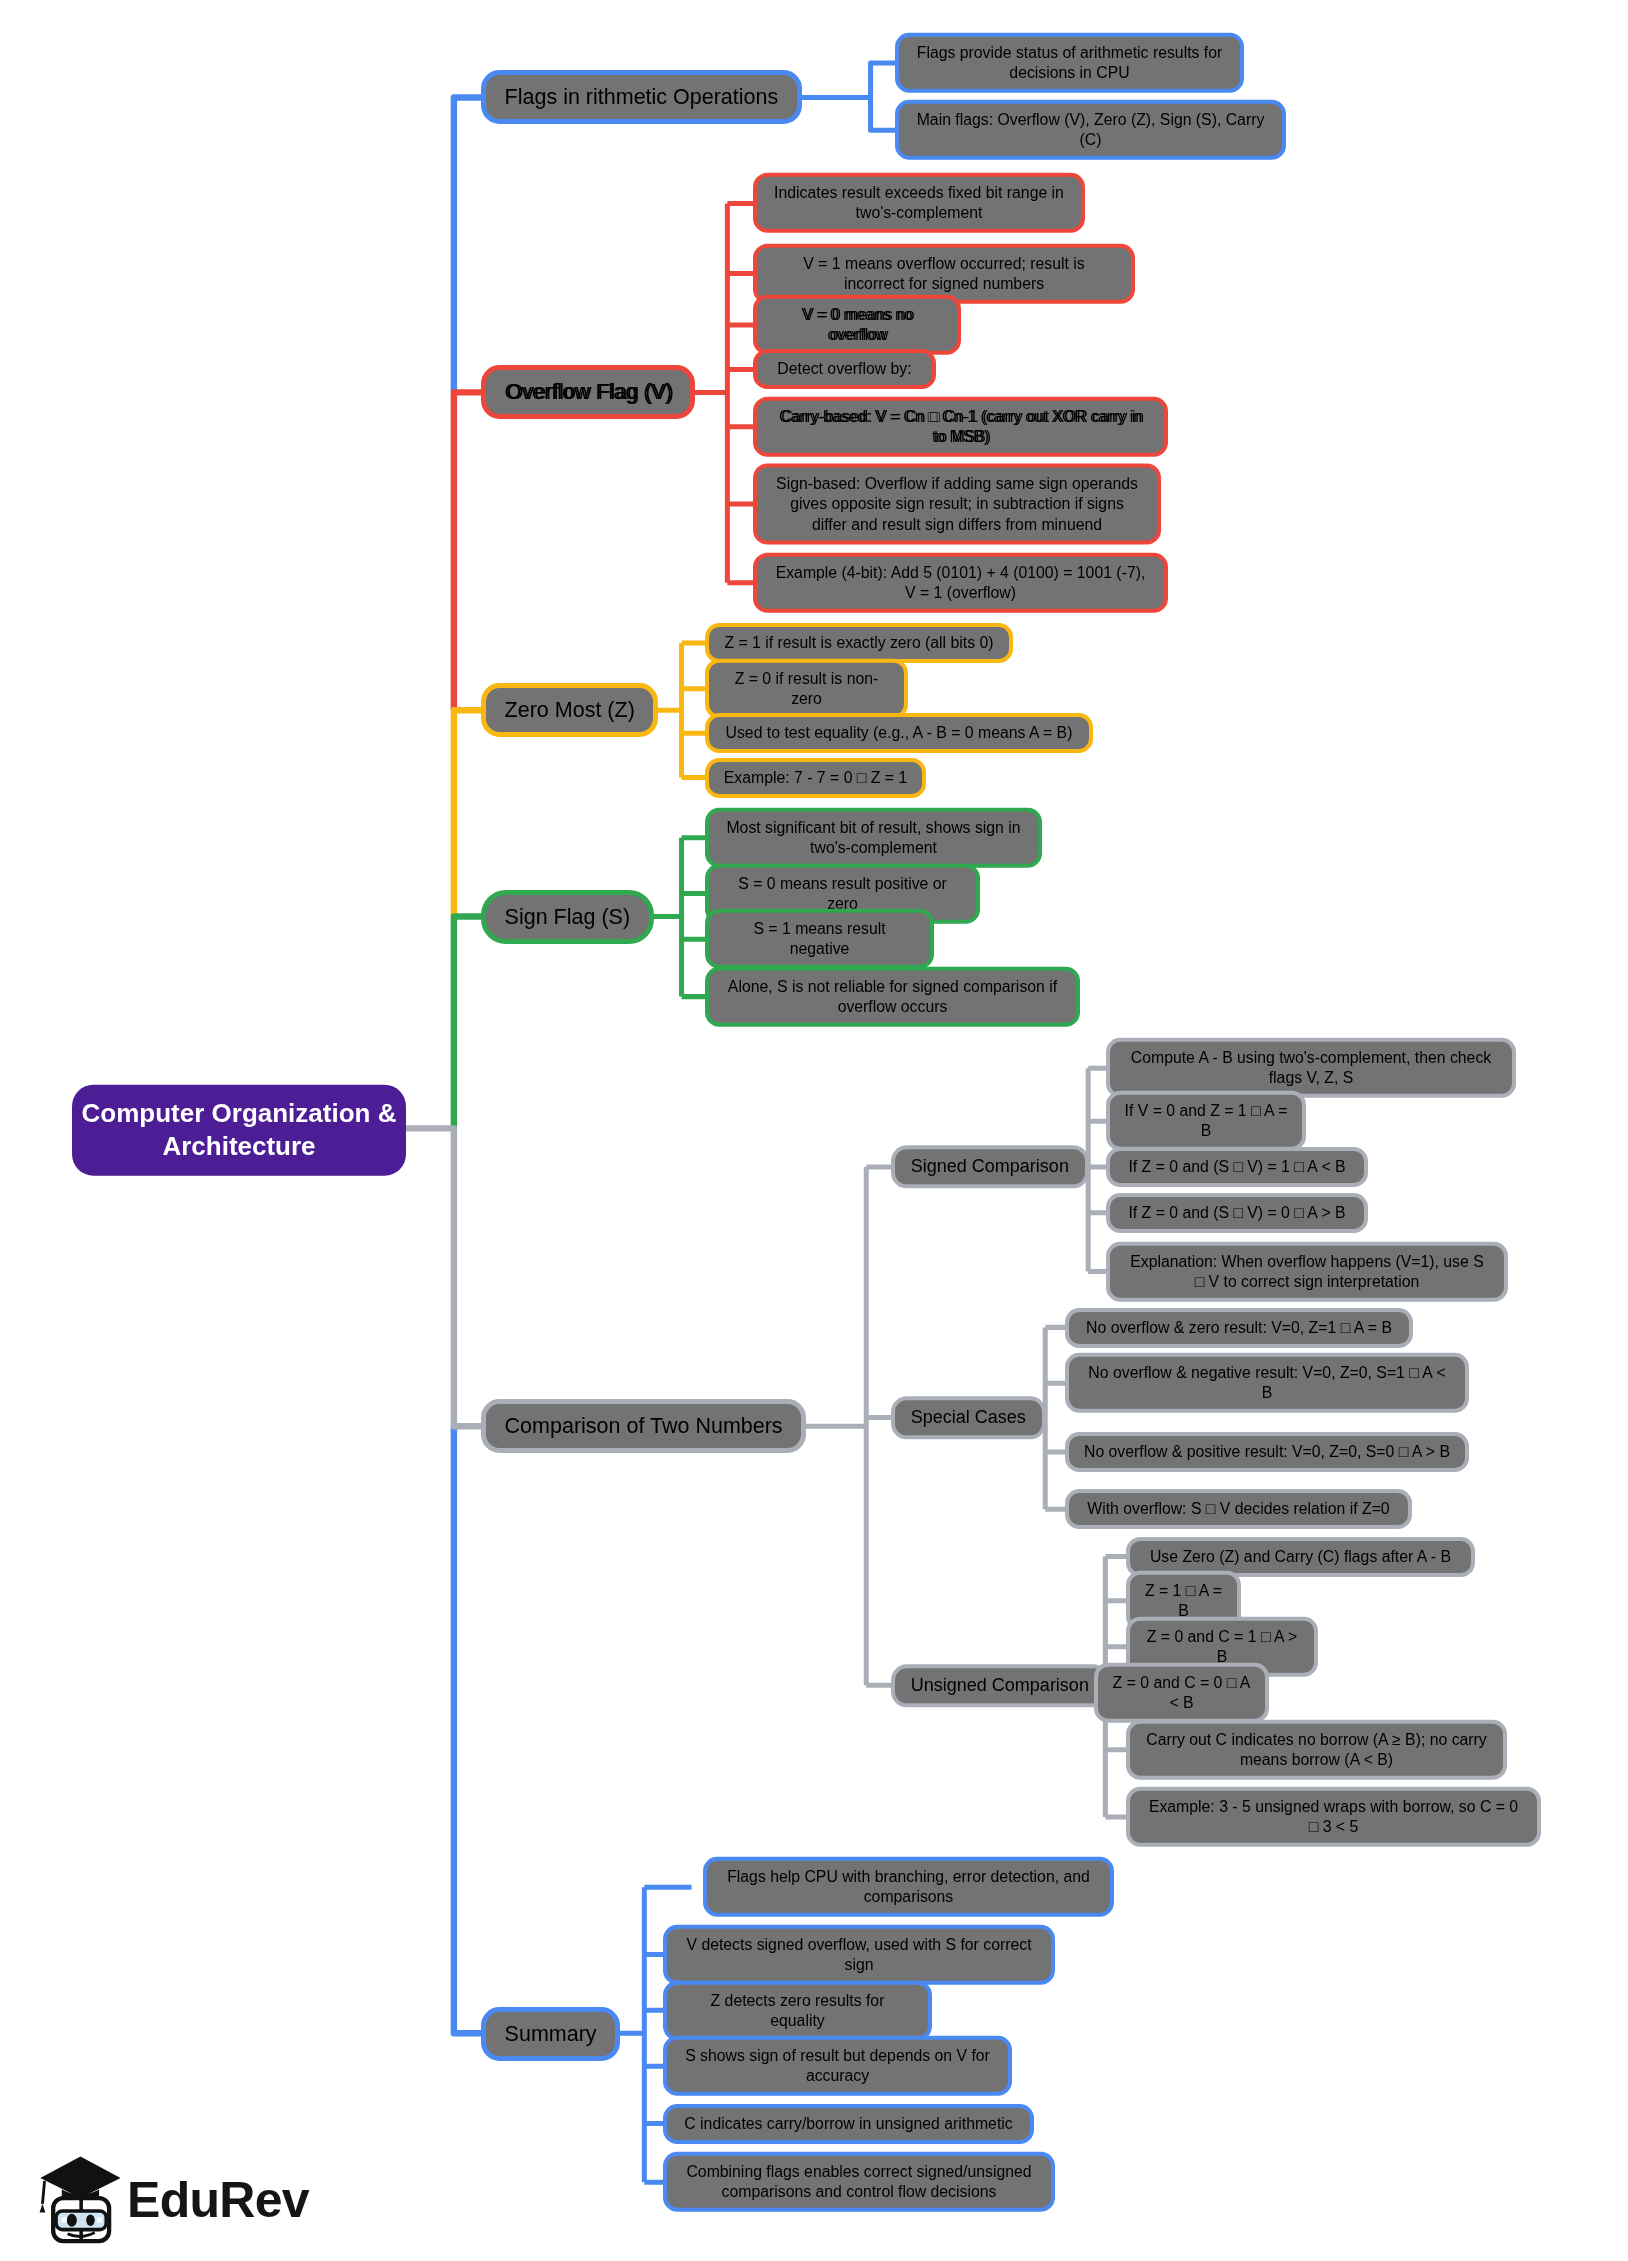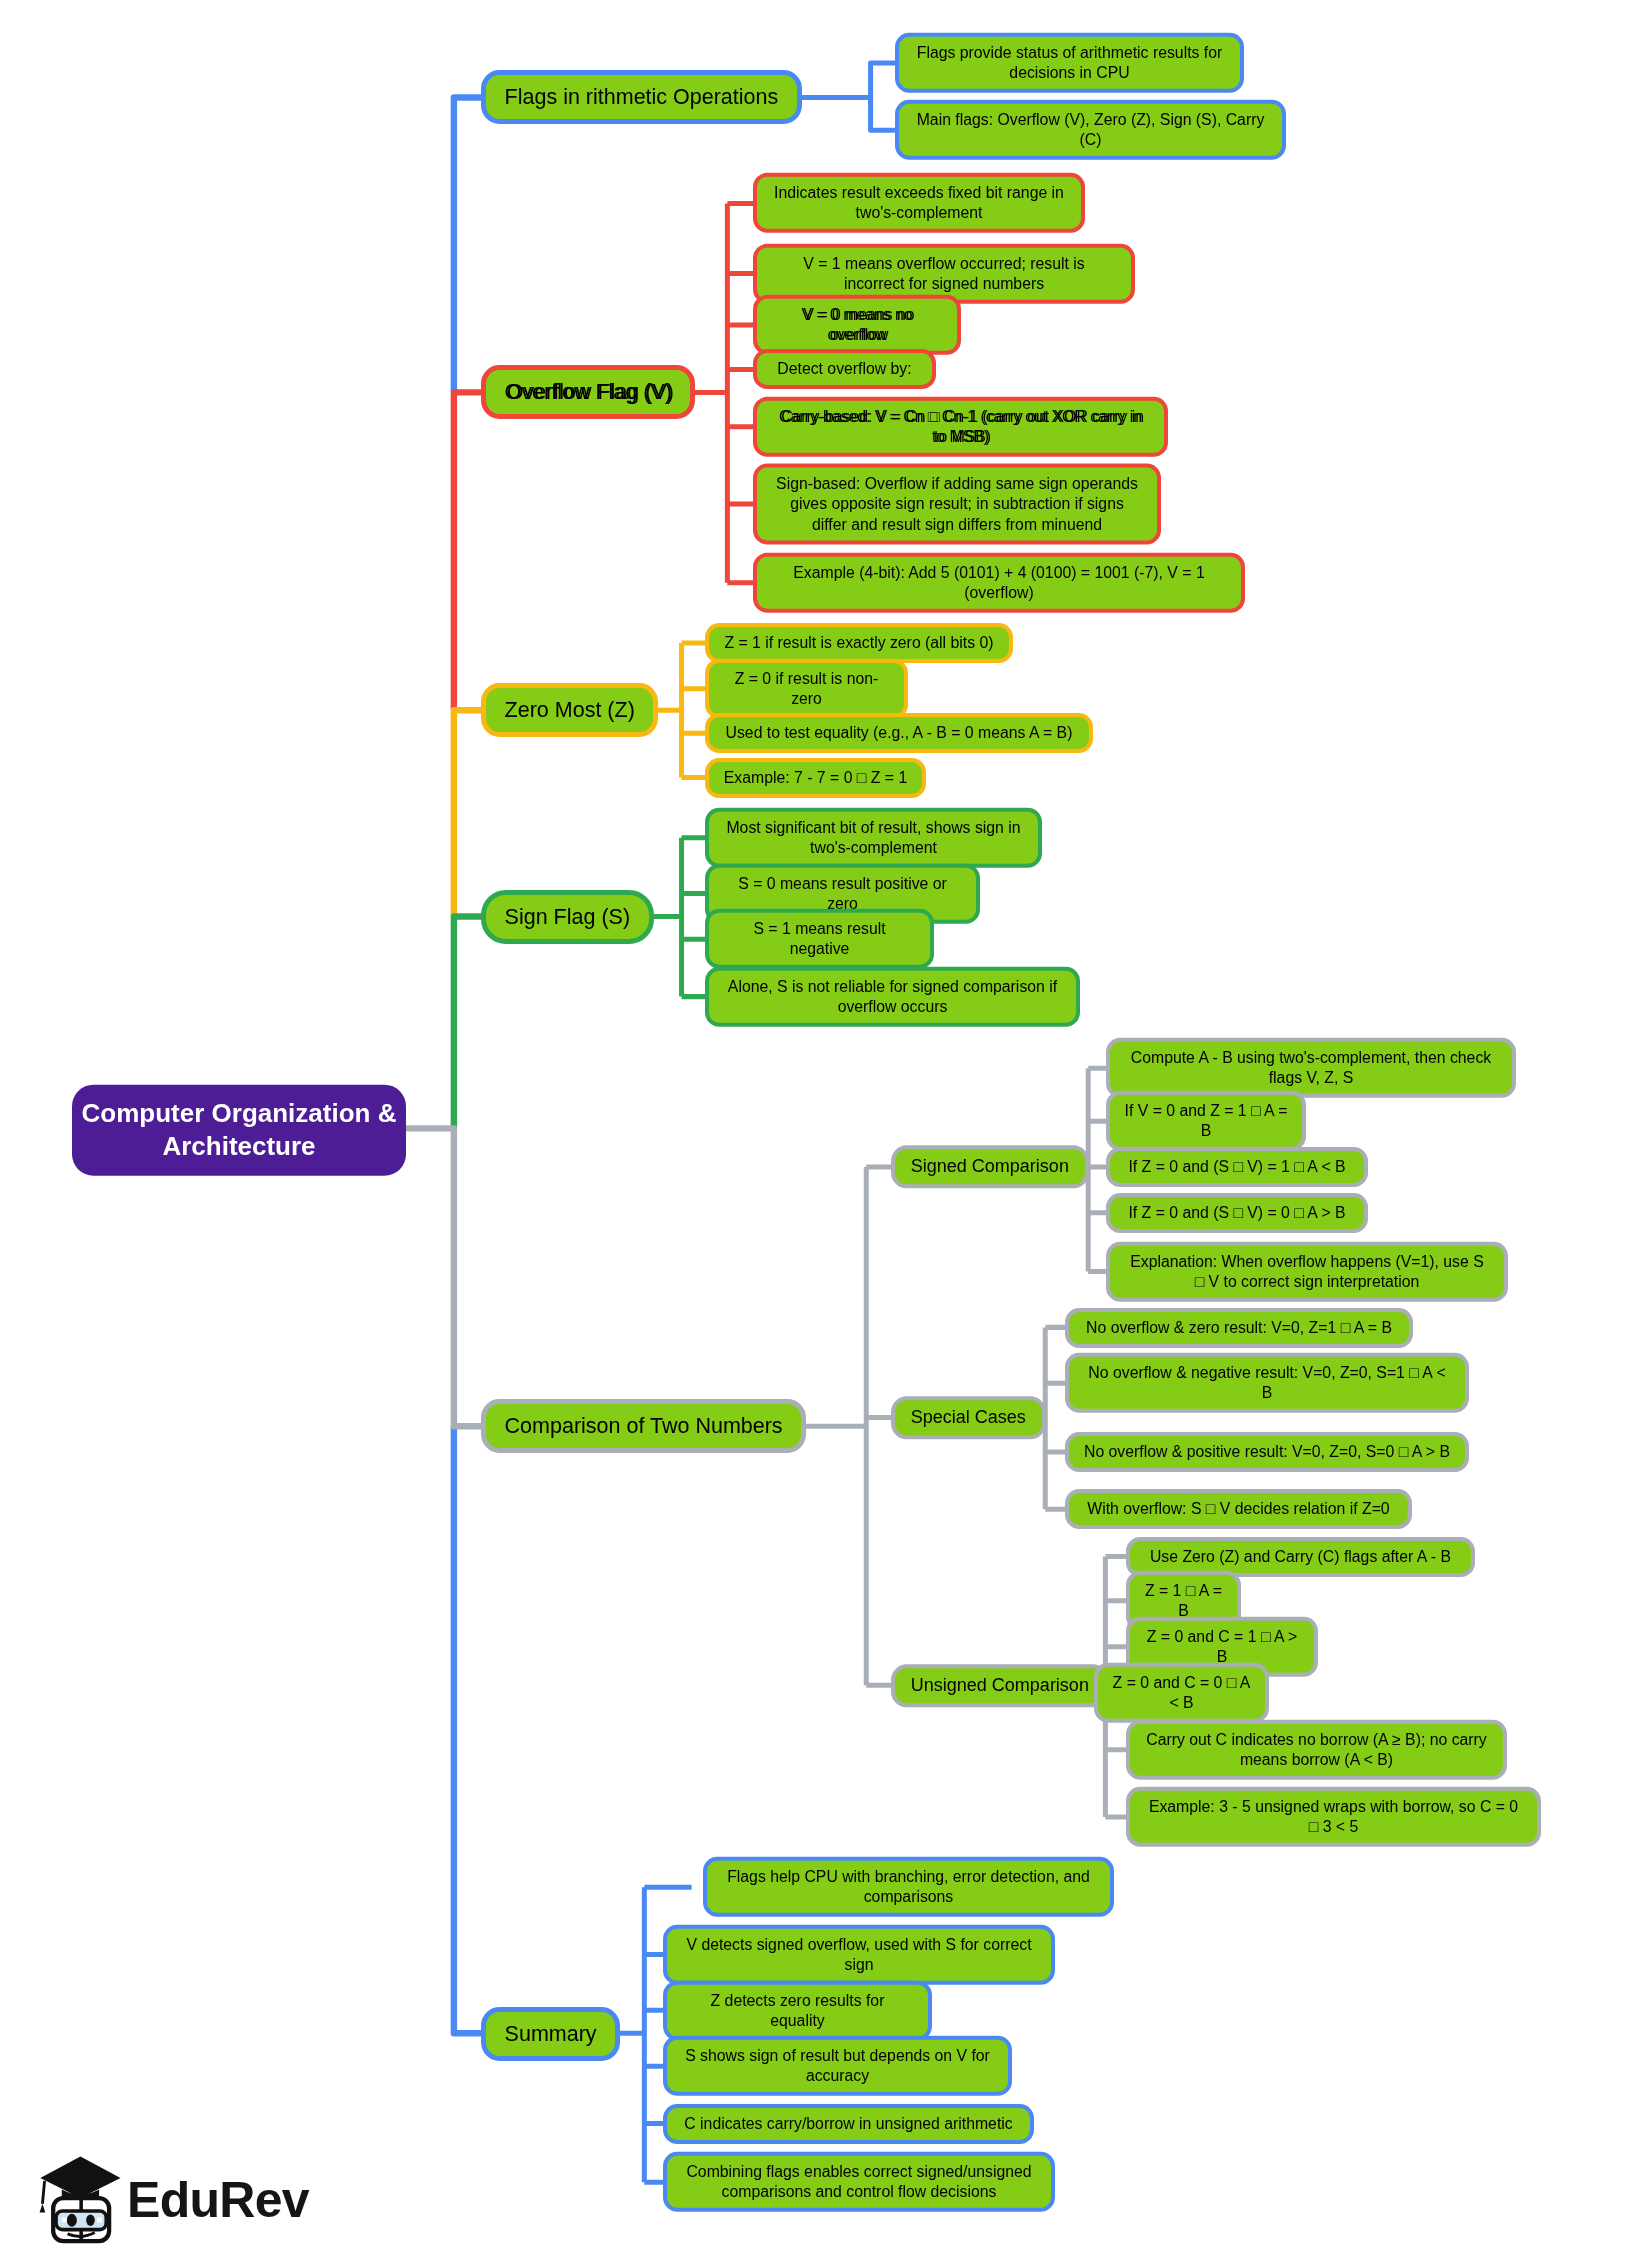--- a/index.html
+++ b/index.html
@@ -7,21 +7,21 @@
     position:relative;
     width:1628px;height:2261px;
     background:#ffffff;
     font-family:"Liberation Sans", sans-serif;
     overflow:hidden;
   }
   #wires{position:absolute;left:0;top:0;width:1628px;height:2261px;}
   .node{
     position:absolute;
     transform:translateY(-50%);
-    background:#84cc16;
+    background:#737373;
     color:#000000;
     text-align:center;
     box-sizing:border-box;
     border-radius:14.3px;
   }
   .leaf{
     border:4.3px solid #000;
     font-size:15.8px;
     line-height:1.3;
     padding:5.7px 14.3px;
@@ -155,21 +155,21 @@
   <div class="node leaf c-blue" style="left:895px;top:63px;width:349px;">Flags provide status of arithmetic results for decisions in CPU</div>
   <div class="node leaf c-blue" style="left:895px;top:130px;width:391px;">Main flags: Overflow (V), Zero (Z), Sign (S), Carry (C)</div>
 
   <div class="node branch c-red glitch" style="left:481px;top:392px;">Overflow Flag (V)</div>
   <div class="node leaf c-red" style="left:753px;top:203px;width:332px;">Indicates result exceeds fixed bit range in two's-complement</div>
   <div class="node leaf c-red" style="left:753px;top:274px;width:382px;">V = 1 means overflow occurred; result is incorrect for signed numbers</div>
   <div class="node leaf c-red glitch" style="left:753px;top:325px;width:208px;">V = 0 means no overflow</div>
   <div class="node leaf c-red" style="left:753px;top:369px;width:183px;">Detect overflow by:</div>
   <div class="node leaf c-red glitch" style="left:753px;top:427px;width:415px;">Carry-based: V = Cn □ Cn-1 (carry out XOR carry in to MSB)</div>
   <div class="node leaf c-red" style="left:753px;top:504px;width:408px;">Sign-based: Overflow if adding same sign operands gives opposite sign result; in subtraction if signs differ and result sign differs from minuend</div>
-  <div class="node leaf c-red" style="left:753px;top:583px;width:492px;">Example (4-bit): Add 5 (0101) + 4 (0100) = 1001 (-7), V = 1 (overflow)</div>
+  <div class="node leaf c-red" style="left:753px;top:583px;width:415px;">Example (4-bit): Add 5 (0101) + 4 (0100) = 1001 (-7), V = 1 (overflow)</div>
 
   <div class="node branch c-yellow" style="left:481px;top:710px;">Zero Most (Z)</div>
   <div class="node leaf c-yellow" style="left:705px;top:643px;width:308px;">Z = 1 if result is exactly zero (all bits 0)</div>
   <div class="node leaf c-yellow" style="left:705px;top:689px;width:203px;">Z = 0 if result is non-zero</div>
   <div class="node leaf c-yellow" style="left:705px;top:733px;width:388px;">Used to test equality (e.g., A - B = 0 means A = B)</div>
   <div class="node leaf c-yellow" style="left:705px;top:778px;width:221px;">Example: 7 - 7 = 0 □ Z = 1</div>
 
   <div class="node branch c-green" style="left:481px;top:917px;border-radius:25px;">Sign Flag (S)</div>
   <div class="node leaf c-green" style="left:705px;top:838px;width:337px;">Most significant bit of result, shows sign in two's-complement</div>
   <div class="node leaf c-green" style="left:705px;top:894px;width:275px;">S = 0 means result positive or zero</div>

